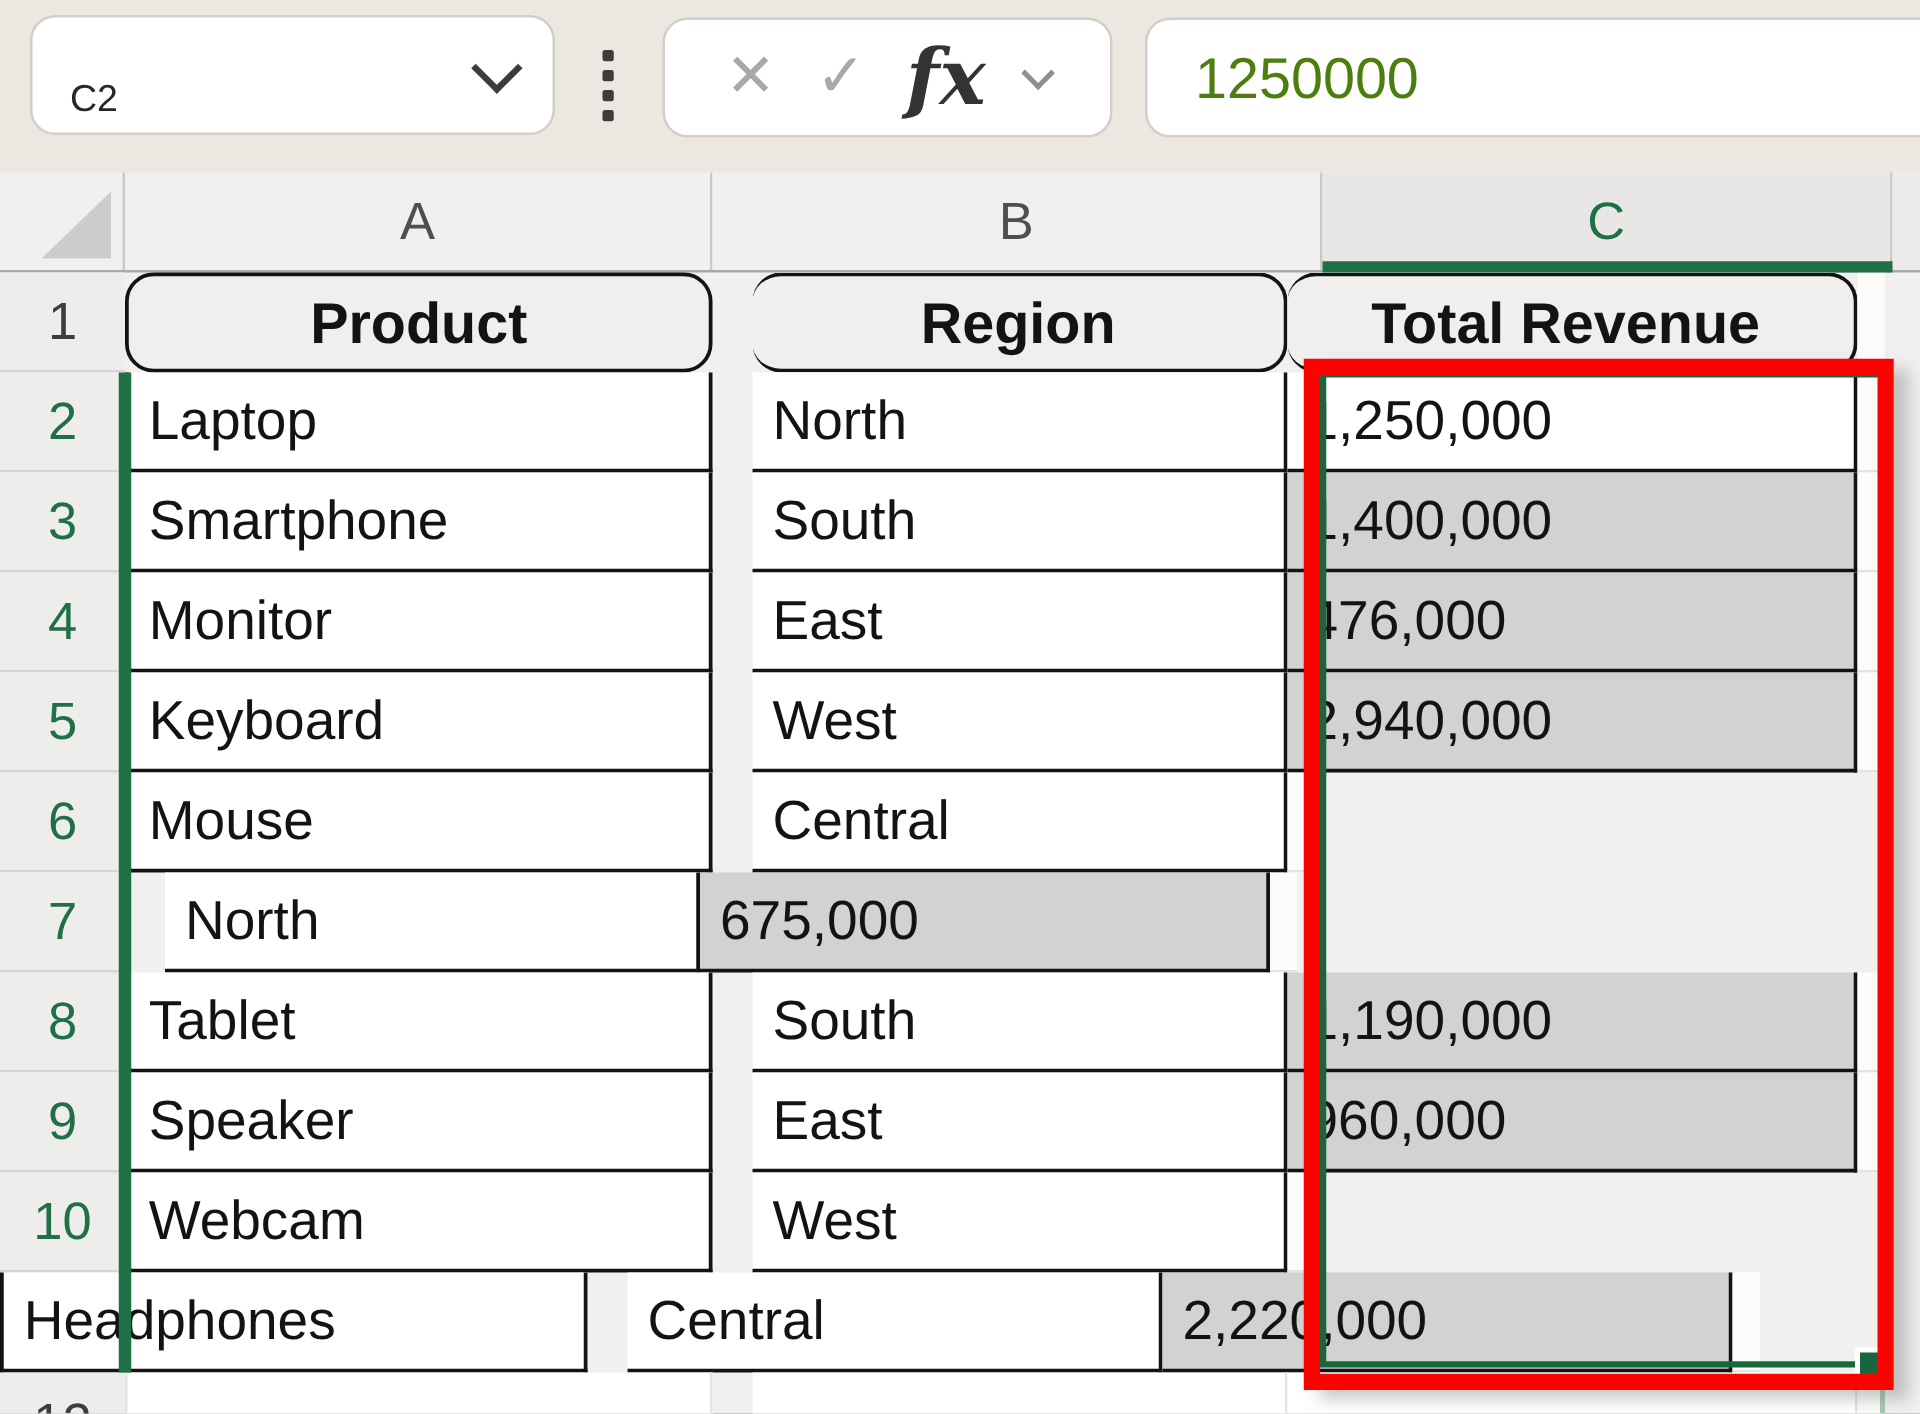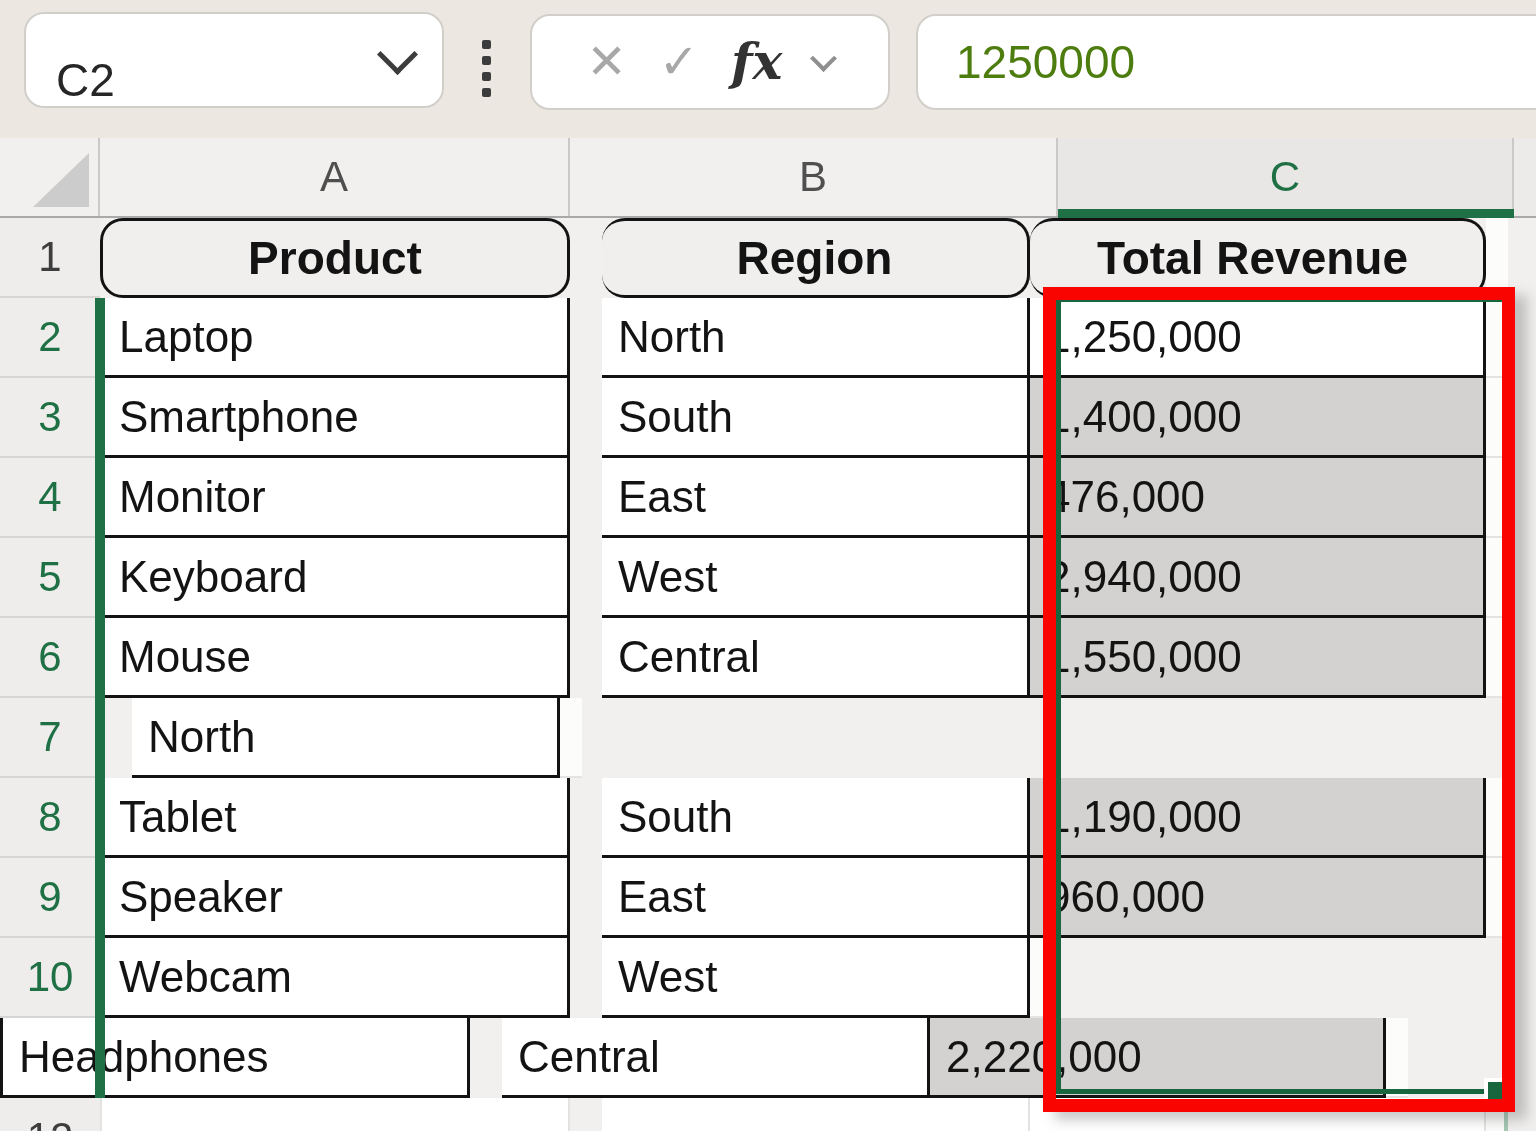--- a/index.html
+++ b/index.html
@@ -7,29 +7,29 @@
     position:relative;width:1536px;height:1131px;overflow:hidden;
     background:#ece8e1;font-family:"Liberation Sans",sans-serif;
     -webkit-font-smoothing:antialiased;
   }
   
   .tb-box{
     position:absolute;background:#fff;border:2px solid #d2cfca;
     border-radius:20px;box-sizing:border-box;display:flex;align-items:center;
   }
   .namebox{left:24px;top:12px;width:420px;height:96px;padding:0 30px;justify-content:space-between;}
-  .nb-text{font-size:46px;color:#262626;margin-top:40px;}
+  .nb-text{font-size:30px;color:#262626;margin-top:40px;}
   .chev{display:inline-block;border-right:5px solid #3c3c3c;border-bottom:5px solid #3c3c3c;transform:rotate(45deg);}
   .chev-lg{width:24px;height:24px;margin-top:-12px;}
   .chev-sm{width:15px;height:15px;border-width:4px;border-color:#8f8f8f;margin-top:-8px;}
   .dots{position:absolute;left:482px;top:40px;display:flex;flex-direction:column;gap:7px;}
   .dots i{width:9px;height:9px;background:#3c3c3c;border-radius:2px;}
   .fxbox{left:530px;top:14px;width:360px;height:96px;justify-content:center;gap:32px;}
   .icon-x,.icon-check{font-size:48px;color:#a8a8a8;line-height:1;}
-  .icon-fx{font-family:"DejaVu Serif",serif;font-style:italic;font-weight:bold;font-size:50px;color:#333;line-height:1;}
+  .icon-fx{font-family:"DejaVu Serif",serif;font-style:italic;font-weight:bold;font-size:62px;color:#333;line-height:1;}
   .formulabox{left:916px;top:14px;width:640px;height:96px;padding-left:38px;}
   .fb-text{font-size:46px;color:#4d7c0f;}
   
   .sheet{position:absolute;left:0;top:138px;width:1536px;height:993px;background:#f1f0ef;}
   .chrow{display:flex;height:80px;border-bottom:2px solid #a9a9a9;box-sizing:border-box;}
   .corner{width:100px;position:relative;background:#f1f0ef;border-right:2px solid #cbc9c7;box-sizing:border-box;}
   .tri{position:absolute;right:9px;bottom:9px;width:56px;height:54px;background:#cccccc;clip-path:polygon(100% 0,100% 100%,0 100%);}
   .colhdr{display:flex;align-items:center;justify-content:center;font-size:42px;color:#4f4f4f;background:#f1f0ef;border-right:2px solid #cbc9c7;box-sizing:border-box;}
   .col-a{width:470px;}
   .col-b{width:488px;}
@@ -186,32 +186,32 @@
     <div class="row">
       <div class="rowhdr">
           <span>6</span>
         </div>
       <div class="cell a">
           <span>Mouse</span>
         </div>
       <div class="cell b">
           <span>Central</span>
         </div>
-      <div class="cell c">
-          <span>1,550,000</span>
-        </div>
       <div class="sliver-cell"></div>
     </div>
 
     <div class="row">
       <div class="rowhdr">
           <span>7</span>
         </div>
       <div class="cell b">
           <span>North</span>
+        </div>
+      <div class="cell c">
+          <span>675,000</span>
         </div>
       <div class="sliver-cell"></div>
     </div>
 
     <div class="row">
       <div class="rowhdr">
           <span>8</span>
         </div>
       <div class="cell a">
           <span>Tablet</span>

